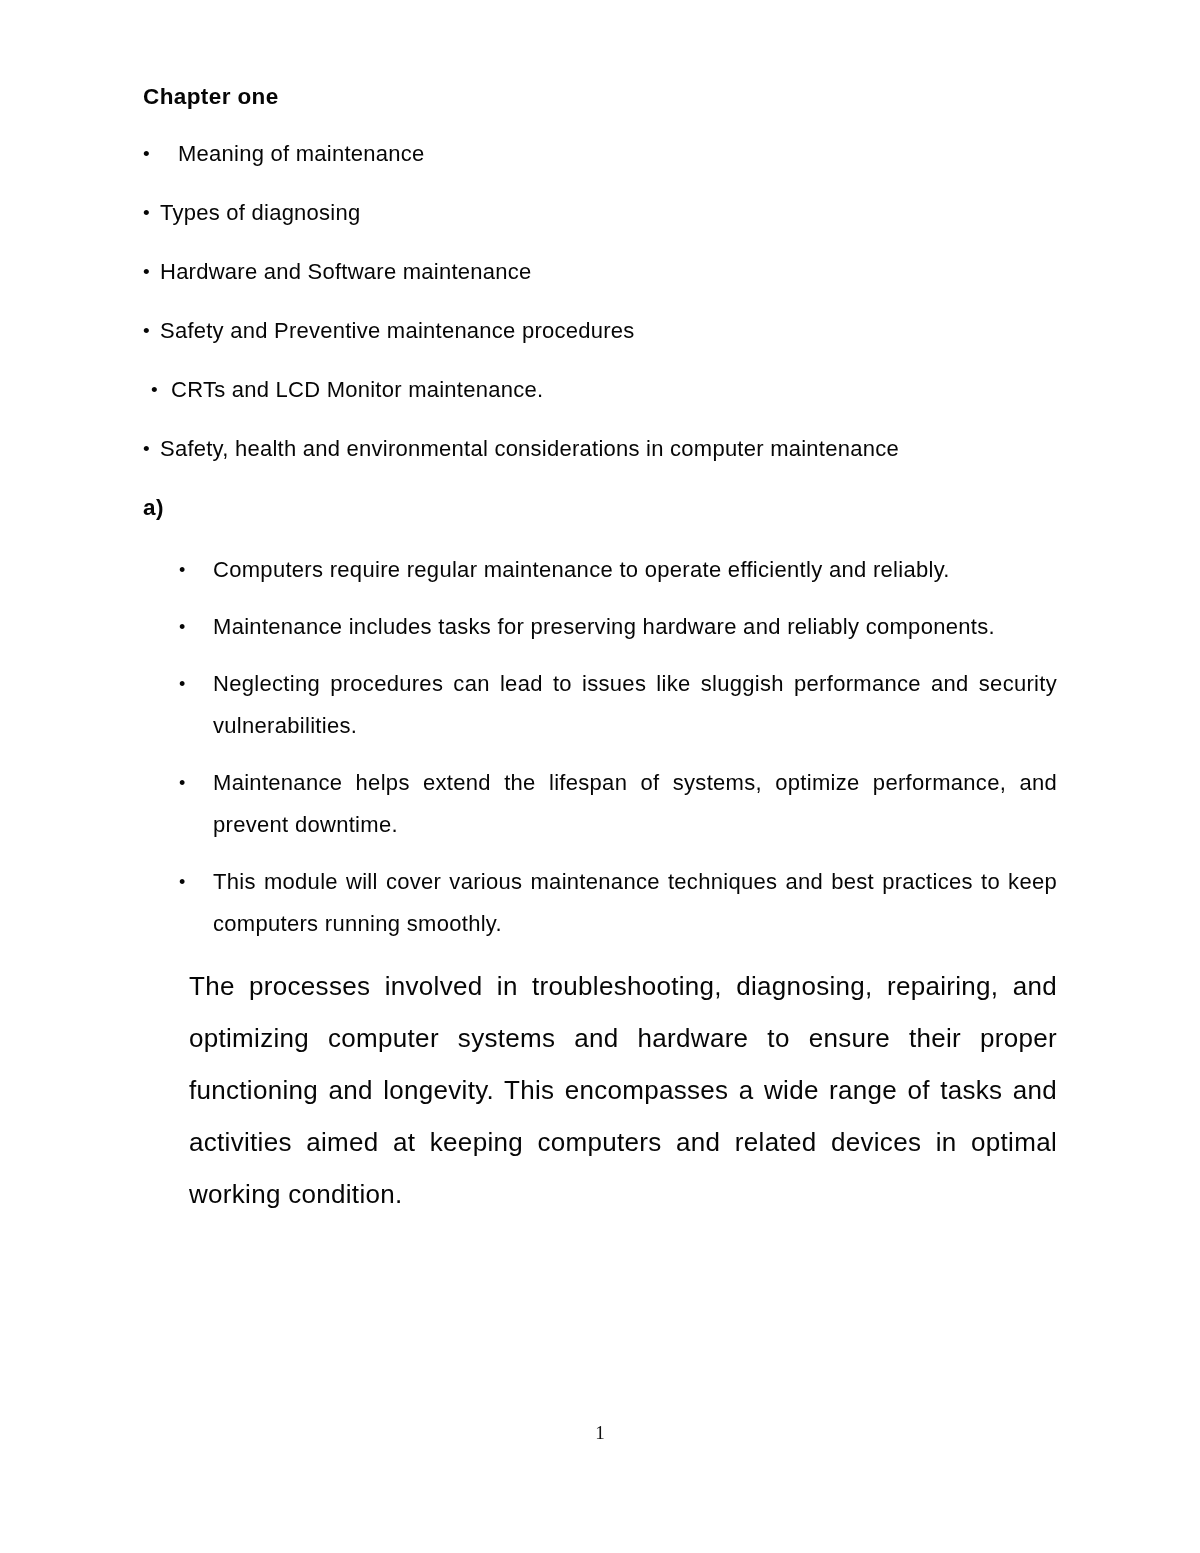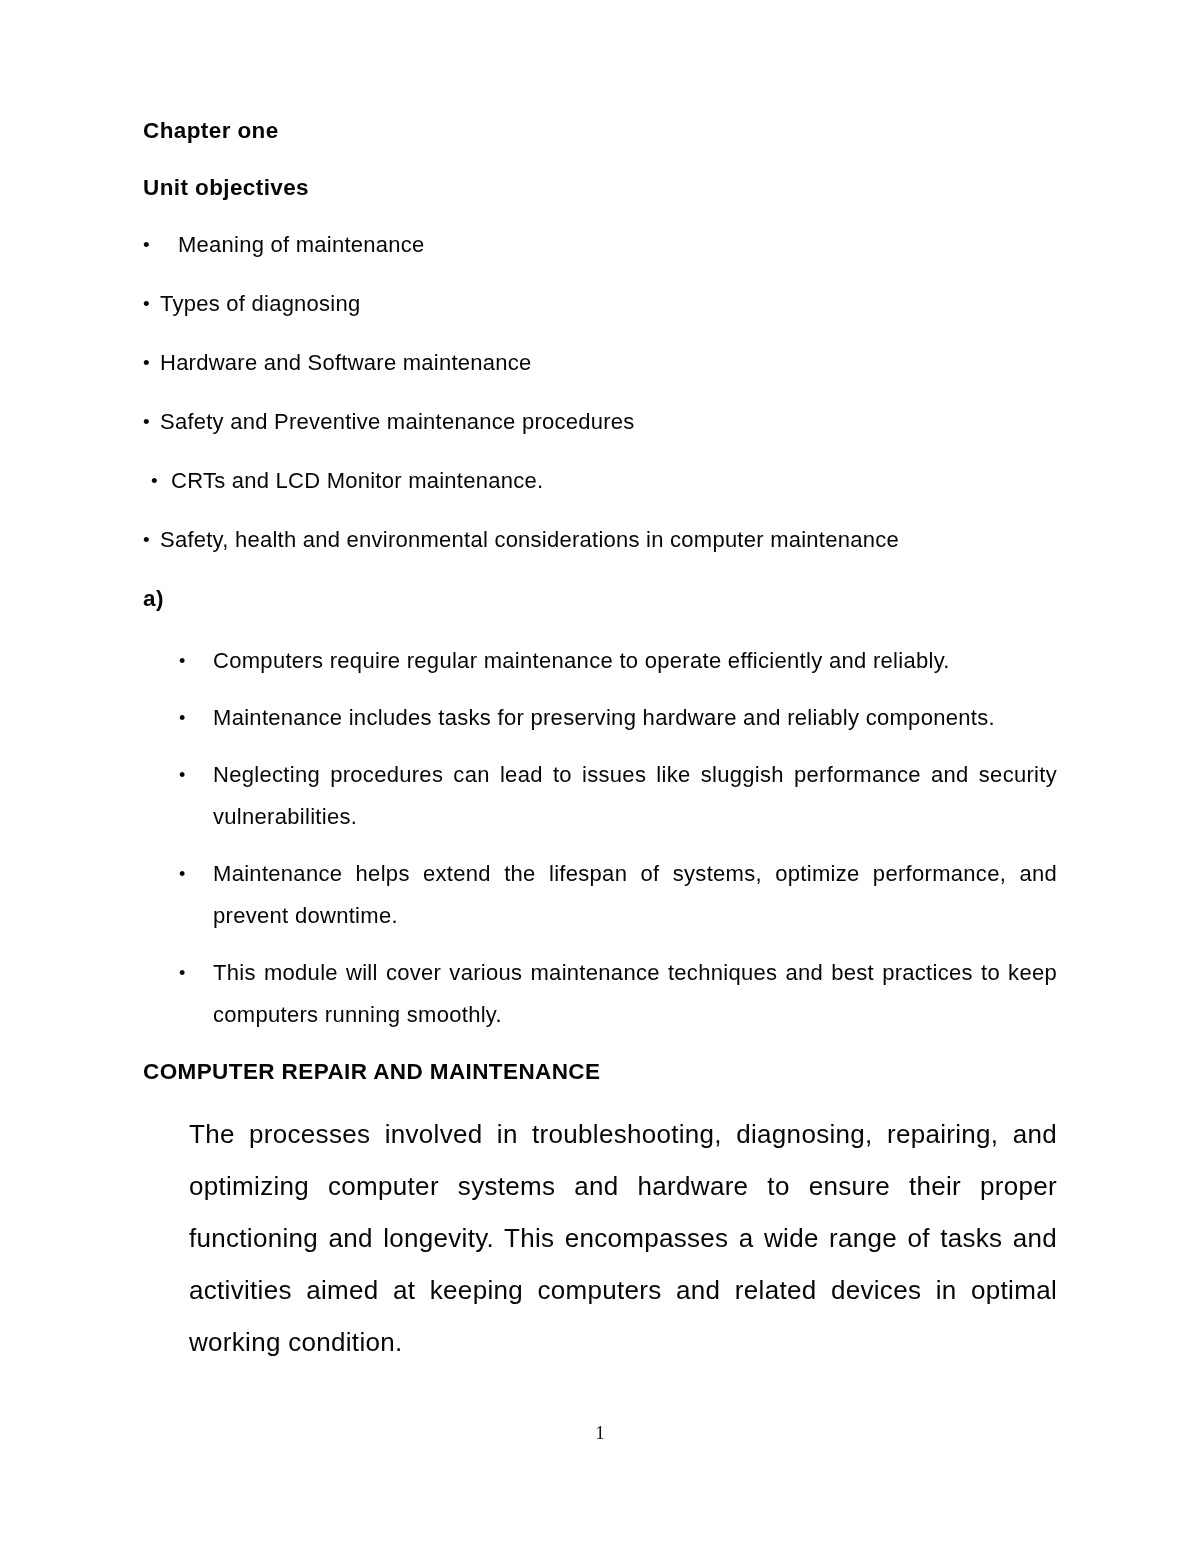--- a/index.html
+++ b/index.html
@@ -12,21 +12,21 @@
     height: 1553px;
     position: relative;
     font-family: "Liberation Sans", "DejaVu Sans", sans-serif;
     color: #060606;
     overflow: hidden;
   }
   .page {
     position: absolute;
     inset: 0;
     box-sizing: border-box;
-    padding: 110px 143px 0 143px;
+    padding: 76px 143px 0 143px;
     background: #ffffff;
   }
   .heading {
     font-weight: 700;
     font-size: 22.5px;
     line-height: 42px;
     letter-spacing: 0.4px;
   }
   .chapter-heading   { margin-bottom: 15px; }
   .course-heading    { margin-bottom: 15px; }
@@ -97,21 +97,20 @@
   }
 </style>
 </head>
 <body>
 
 <div class="page">
 
   <div class="heading chapter-heading">Chapter one</div>
 
 
-  <div class="heading objectives-heading">Unit objectives</div>
 
   <div>
     <div class="obj-row first">
       <span class="obj-bullet">•</span>
       <span class="obj-text">Meaning of maintenance</span>
     </div>
     <div class="obj-row">
       <span class="obj-bullet">•</span>
       <span class="obj-text">Types of diagnosing</span>
     </div>
@@ -153,19 +152,18 @@
     <div class="point-row">
       <span class="point-bullet">•</span>
       <span class="point-text">Maintenance helps extend the lifespan of systems, optimize performance, and prevent downtime.</span>
     </div>
     <div class="point-row">
       <span class="point-bullet">•</span>
       <span class="point-text">This module will cover various maintenance techniques and best practices to keep computers running smoothly.</span>
     </div>
   </div>
 
-  <div class="heading repair-heading">COMPUTER REPAIR AND MAINTENANCE</div>
 
   <div class="repair-paragraph">The processes involved in troubleshooting, diagnosing, repairing, and optimizing computer systems and hardware to ensure their proper functioning and longevity. This encompasses a wide range of tasks and activities aimed at keeping computers and related devices in optimal working condition.</div>
 
 </div>
 
 <div class="footer">1</div>
 
 </body></html>

